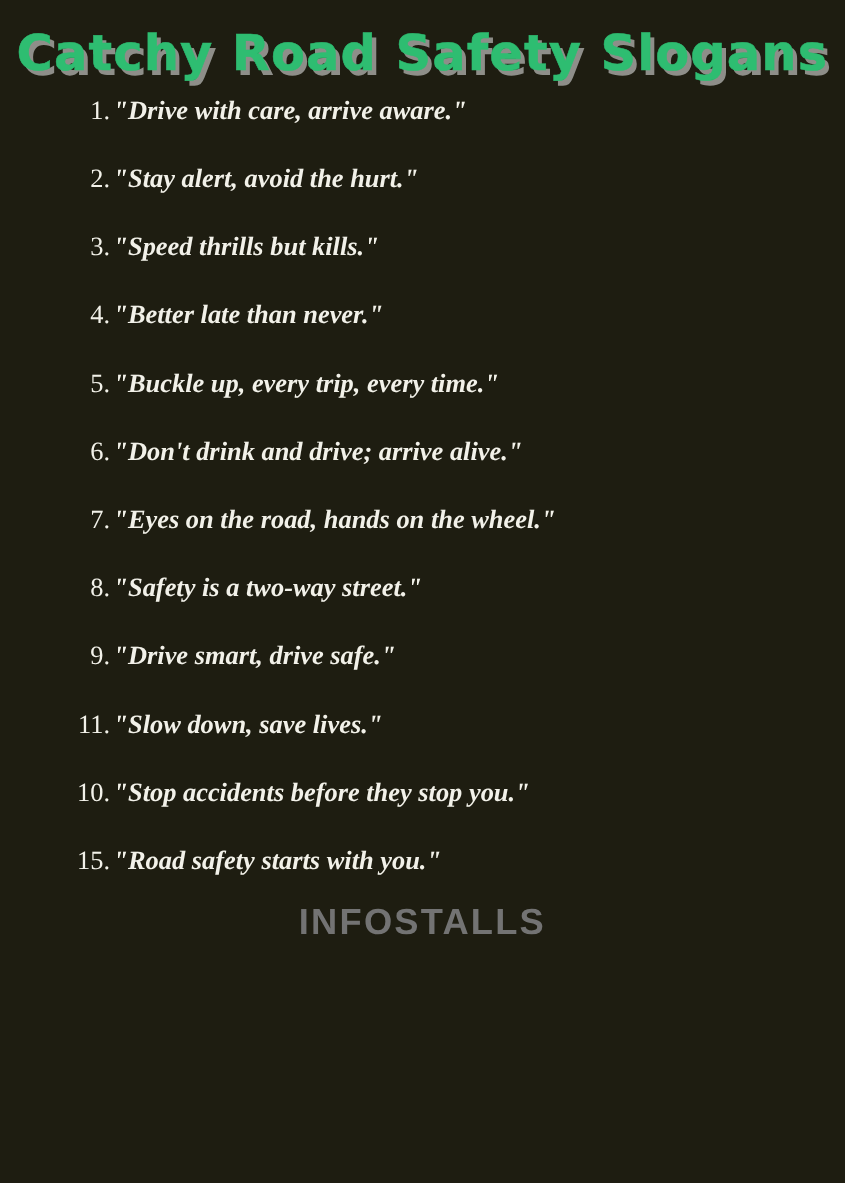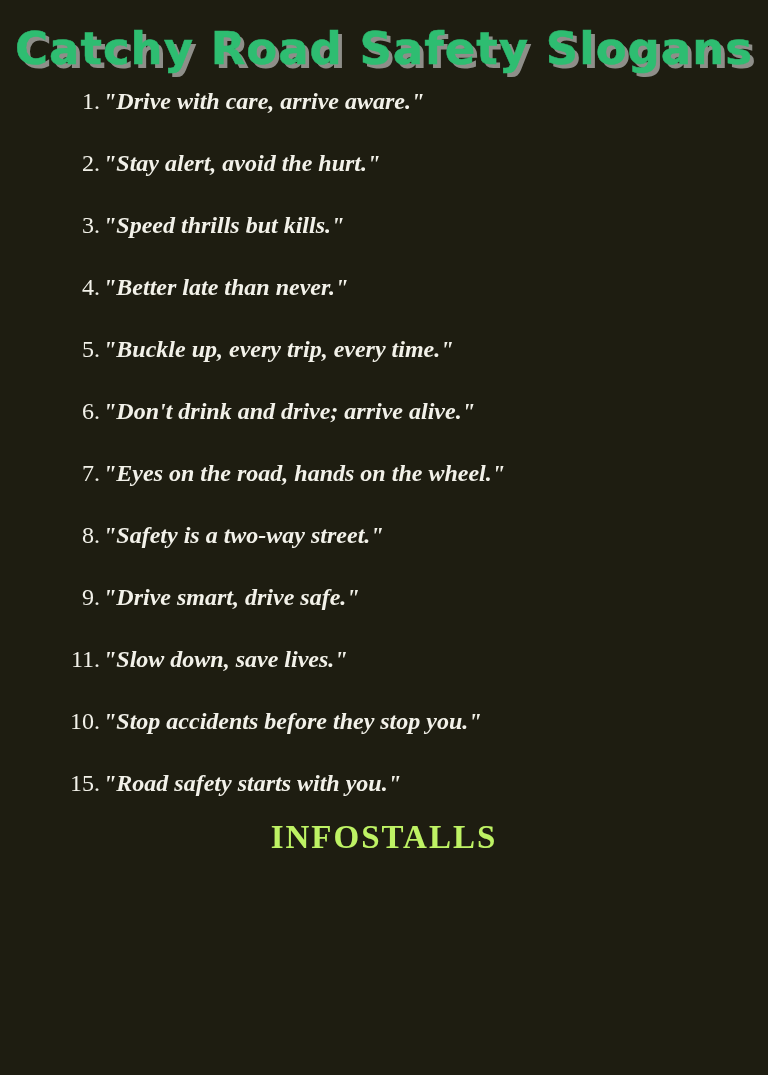--- a/index.html
+++ b/index.html
@@ -54,25 +54,25 @@
   .slogan-text {
     margin-left: 3px;
     font-family: "Liberation Serif", serif;
     font-style: italic;
     font-weight: 700;
     color: #f2f1e9;
   }
   .footer-brand {
     margin-top: -14px;
     text-align: center;
-    font-family: Liberation Serif, serif;
+    font-family: Liberation Sans, sans-serif;
     font-weight: 700;
     font-size: 33px;
     letter-spacing: 2px;
-    color: #bef264;
+    color: #737373;
   }
 </style>
 </head>
 <body>
 
 <div class="page">
 
   <h1 class="title">Catchy Road Safety Slogans</h1>
 
   <ol class="slogan-list">

